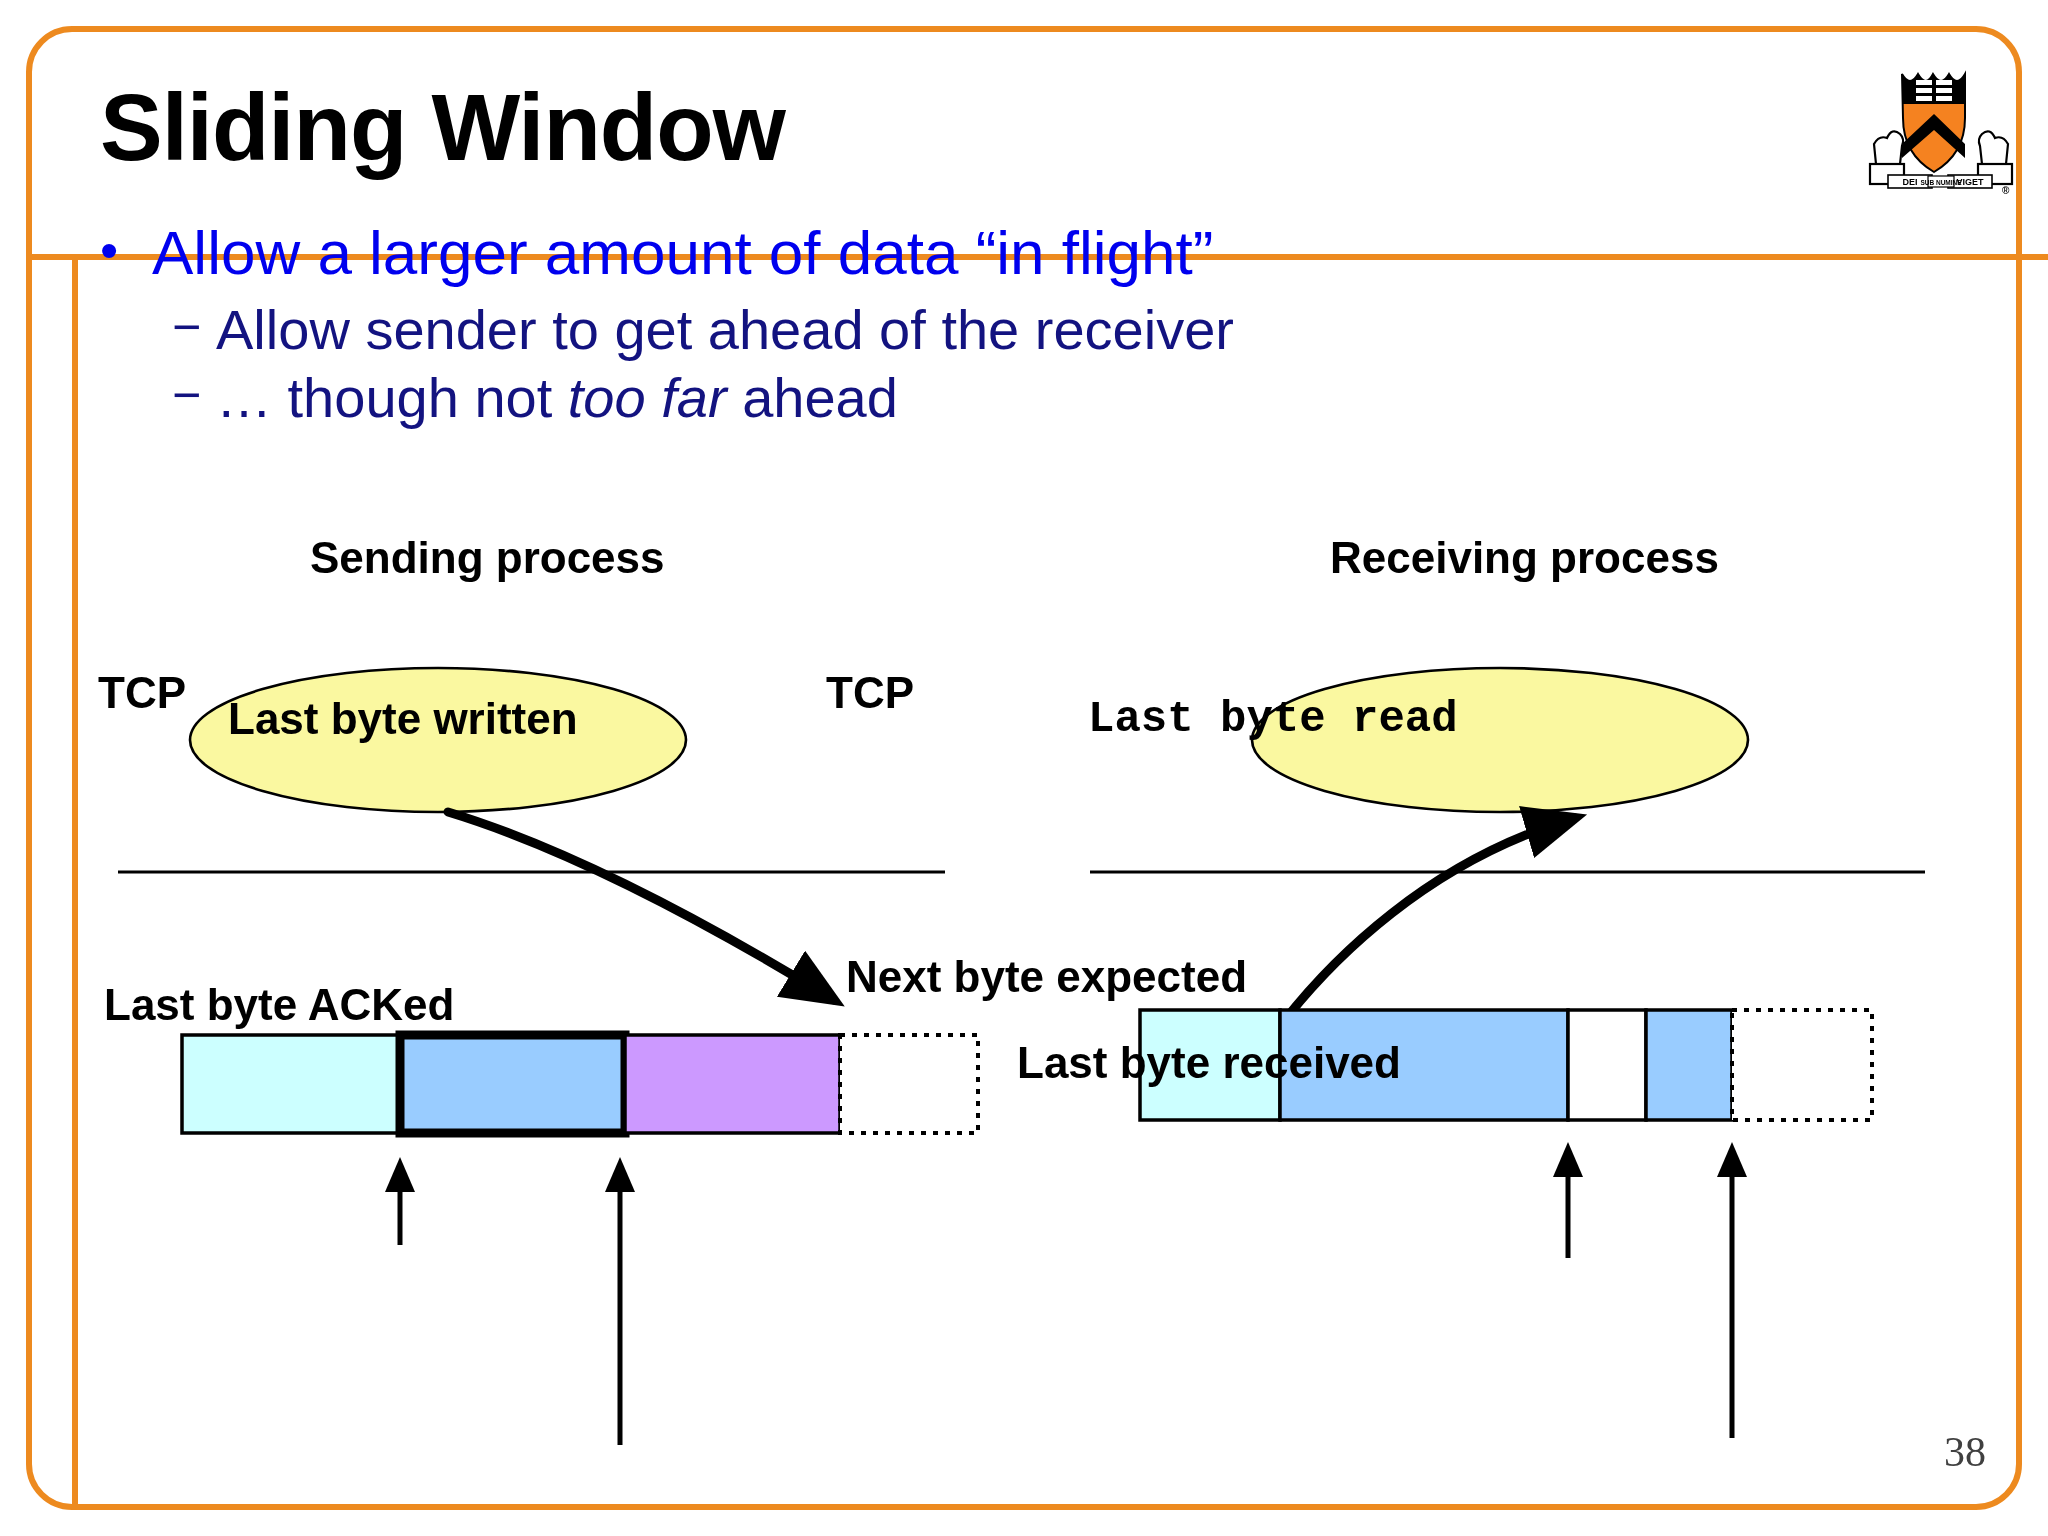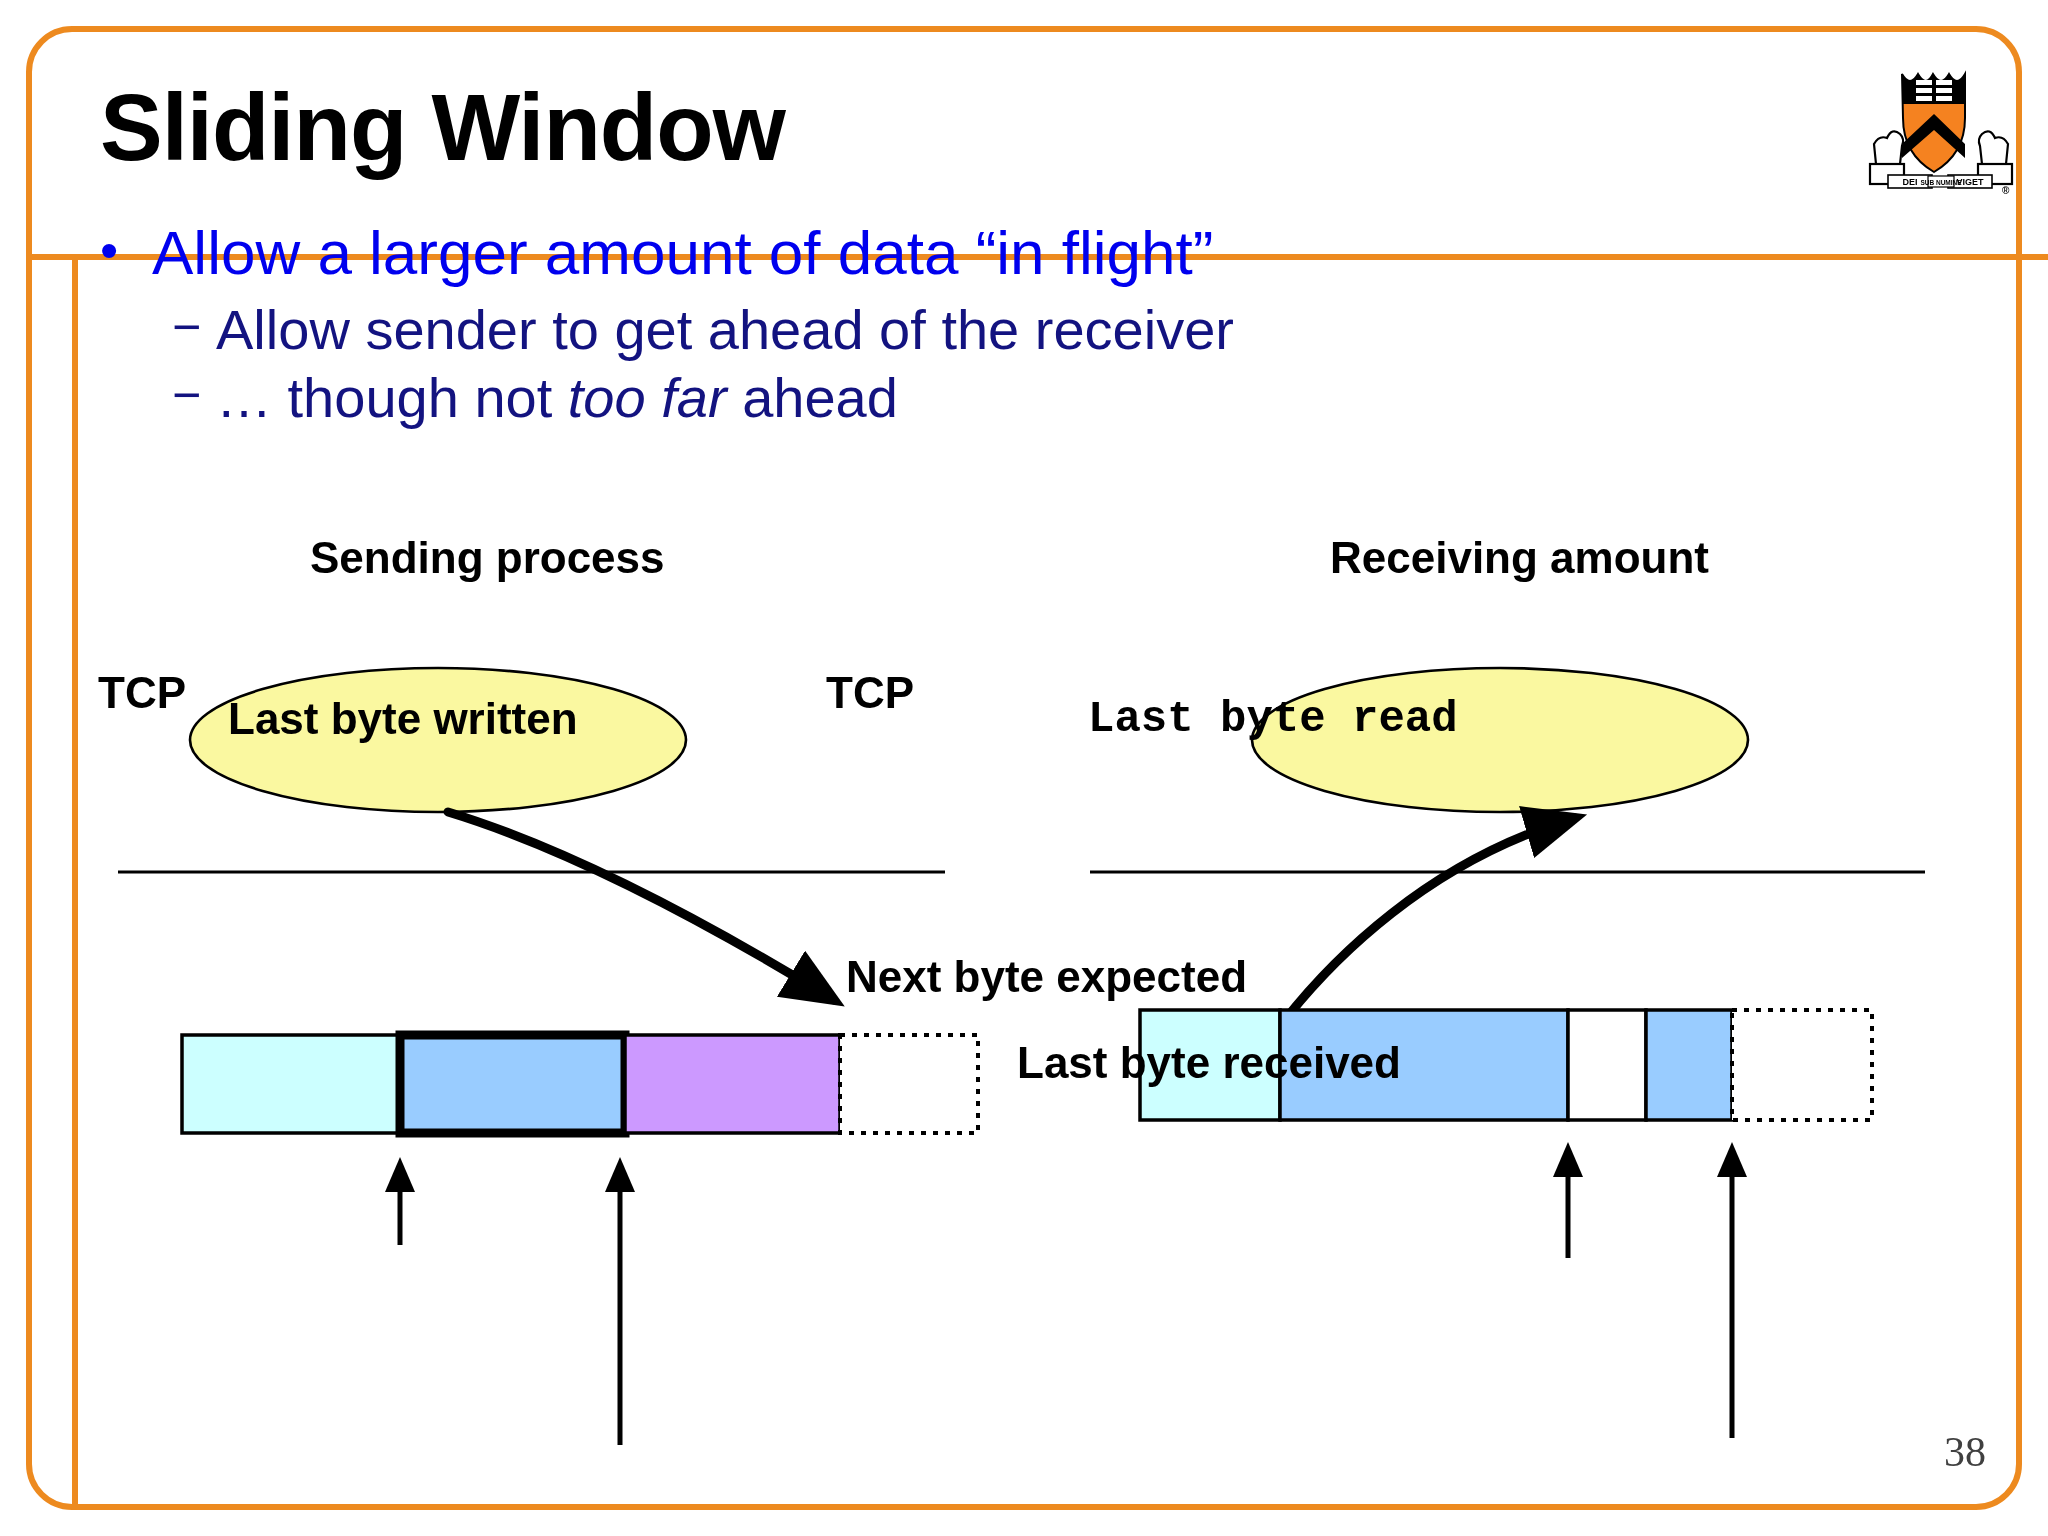--- a/index.html
+++ b/index.html
@@ -239,27 +239,28 @@
     <rect x="1280" y="1010" width="288" height="110" fill="#99CCFF" stroke="#000000" stroke-width="3.5"></rect>
     <rect x="1568" y="1010" width="78" height="110" fill="#FFFFFF" stroke="#000000" stroke-width="3.5"></rect>
     <rect x="1646" y="1010" width="86" height="110" fill="#99CCFF" stroke="#000000" stroke-width="3.5"></rect>
     <rect x="1732" y="1010" width="140" height="110" fill="#FFFFFF" stroke="#000000" stroke-width="4" stroke-dasharray="5 7"></rect>
 
     <line x1="1568" y1="1258" x2="1568" y2="1150" stroke="#000000" stroke-width="5" marker-end="url(#arrowhead-thin)"></line>
     <line x1="1732" y1="1438" x2="1732" y2="1150" stroke="#000000" stroke-width="5" marker-end="url(#arrowhead-thin)"></line>
   </svg>
 
   <div class="ellipse-label" style="left:270px; top:533px;margin-left:40px;">Sending process</div>
-  <div class="ellipse-label" style="left:1330px; top:533px;">Receiving amount</div>
+  <div class="ellipse-label" style="left:1330px; top:533px;">Receiving process</div>
 
   <div class="diag-label" style="left:98px; top:668px;">TCP</div>
   <div class="diag-label" style="left:826px; top:668px;">TCP</div>
 
   <div class="diag-label" style="left:228px; top:694px;">Last byte written</div>
   <div class="diag-label" style="left:1088px; top:694px;font-family:Liberation Mono, monospace;">Last byte read</div>
 
+  <div class="diag-label" style="left:104px; top:980px;">Last byte ACKed</div>
 
   <div class="diag-label" style="left:846px; top:952px;">Next byte expected</div>
   <div class="diag-label" style="left:1008px; top:1038px;margin-left:9px;">Last byte received</div>
 
   <div class="pagenum">38</div>
 
 </div>
 
 </body></html>

